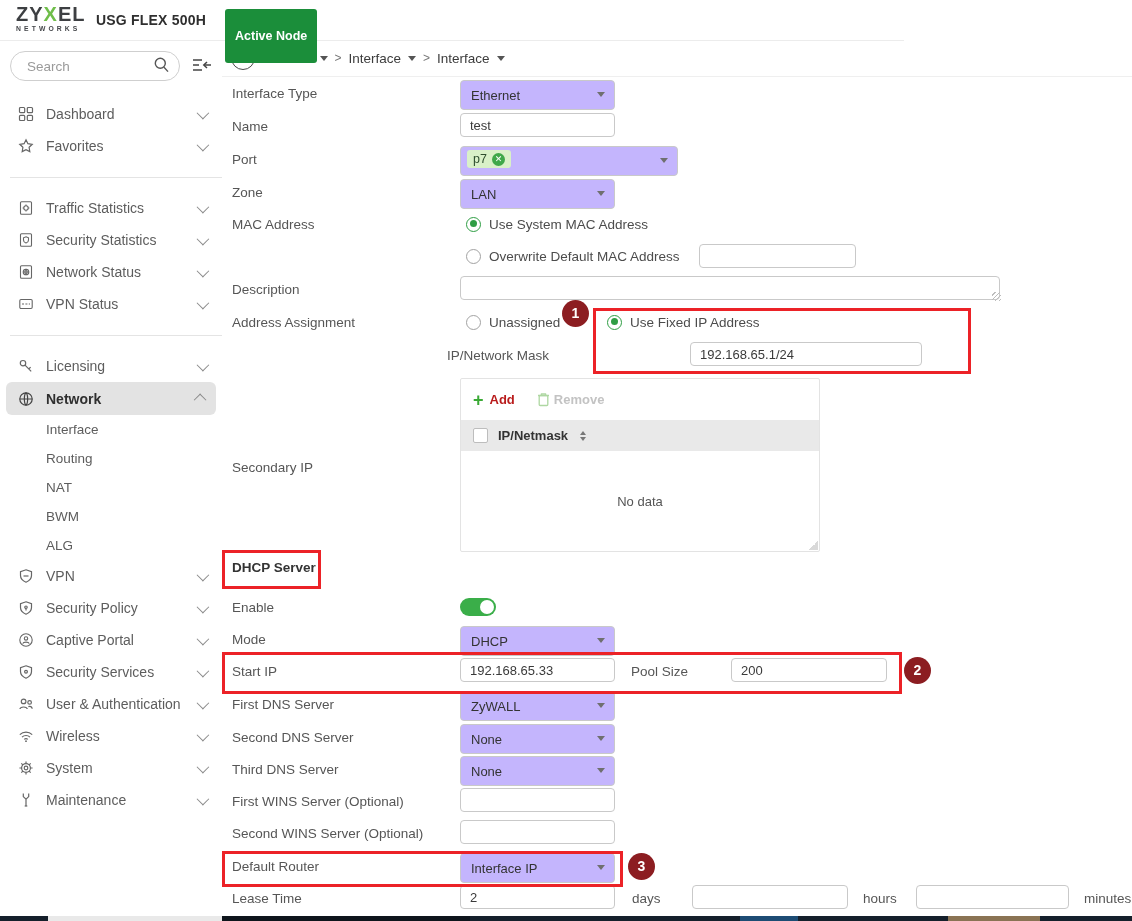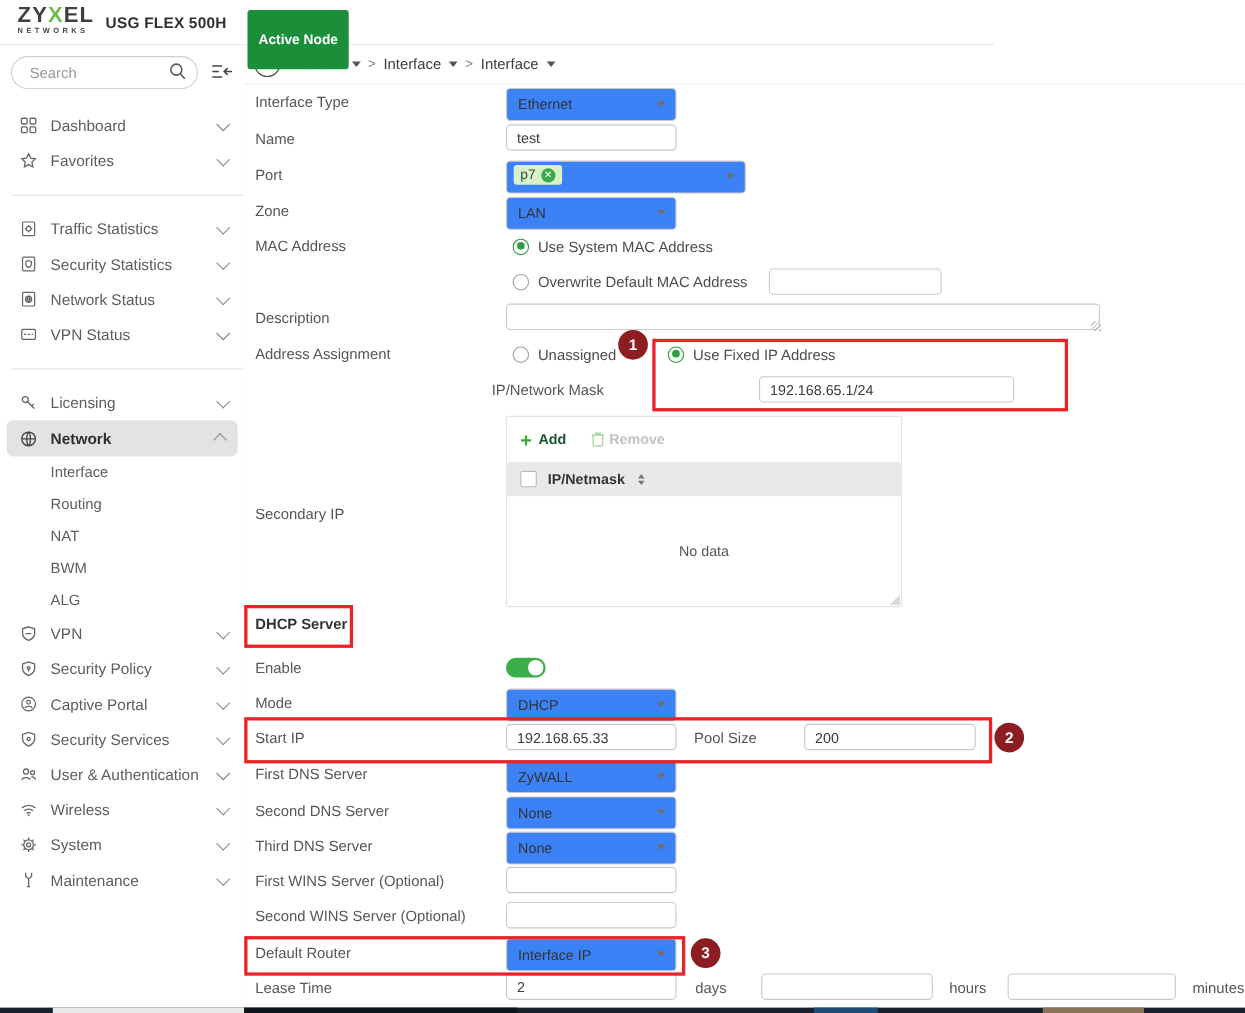--- a/index.html
+++ b/index.html
@@ -44,40 +44,40 @@
   .crumbbar{position:absolute;top:0;left:0;right:0;height:36px;border-bottom:1px solid #efefef;}
   .backbtn{position:absolute;left:9px;top:6px;width:22px;height:22px;border:1.4px solid #4c4c4c;border-radius:50%;text-align:center;line-height:20px;font-size:13px;color:#444;cursor:pointer;}
   .crumbs{position:absolute;left:41px;top:0;height:36px;display:flex;align-items:center;font-size:13.5px;color:#3c3c3c;gap:7px;}
   .caret{width:0;height:0;border-left:4px solid transparent;border-right:4px solid transparent;border-top:5px solid #555;display:inline-block;cursor:pointer;}
   .crumb-sep{color:#777;font-size:12px;}
   .crumb{cursor:pointer;}
   
   .row{position:absolute;left:0;right:0;height:26px;}
   .flabel{position:absolute;left:10px;top:50%;transform:translateY(-50%);font-size:13.5px;color:#565656;white-space:nowrap;}
   .tin{position:absolute;top:0;height:24px;border:1px solid #c9c9c9;border-radius:4px;font-size:13px;color:#3a3a3a;padding:0 9px;font-family:inherit;outline:none;box-sizing:border-box;background:#fff;}
-  .select{position:absolute;top:0;height:30px;border:1px solid #c9c9c9;border-radius:4px;background:#3b82f6;box-sizing:border-box;cursor:pointer;}
+  .select{position:absolute;top:0;height:30px;border:1px solid #c9c9c9;border-radius:4px;background:#c4b5fd;box-sizing:border-box;cursor:pointer;}
   .select .sel-text{position:absolute;left:10px;top:50%;transform:translateY(-50%);font-size:13px;color:#333;}
   .select .arr{position:absolute;right:9px;top:11px;width:0;height:0;border-left:4.5px solid transparent;border-right:4.5px solid transparent;border-top:5px solid #6f6f6f;}
   .radio{width:15px;height:15px;border:1.6px solid #a2a2a2;border-radius:50%;background:#fff;display:inline-block;box-sizing:border-box;flex:none;cursor:pointer;}
   .radio.on{border-color:#2f9e44;}
   .radio.on i{display:block;width:7px;height:7px;margin:2.3px auto;border-radius:50%;background:#2f9e44;}
   .radio-wrap{position:absolute;top:0;height:26px;display:flex;align-items:center;gap:8px;}
   .rlabel{font-size:13.5px;color:#4c4c4c;white-space:nowrap;}
   .toggle{position:absolute;left:238px;top:4px;width:36px;height:18px;border-radius:9px;background:var(--accent);cursor:pointer;}
   .toggle .knob{position:absolute;right:2px;top:2px;width:14px;height:14px;border-radius:50%;background:#fff;}
   .chip{display:inline-flex;align-items:flex-end;gap:5px;background:var(--chip-bg);border-radius:3px;padding:2px 6px;font-size:12.5px;color:#2f4f2f;}
   .chip .chip-x{width:13px;height:13px;border-radius:50%;background:#3fa84a;color:#fff;font-size:9px;line-height:13px;text-align:center;font-weight:700;cursor:pointer;}
   .resize-corner{position:absolute;width:9px;height:9px;background:
     repeating-linear-gradient(135deg,transparent 0 2px,#bdbdbd 2px 3px);}
   
   .sec-table{position:absolute;left:238px;top:338px;width:360px;height:174px;border:1px solid #e3e3e3;border-radius:2px;box-sizing:border-box;background:#fff;}
   .tb-toolbar{position:absolute;top:0;left:0;right:0;height:41px;display:flex;align-items:center;padding-left:12px;gap:22px;}
   .tb-add{display:flex;align-items:center;gap:6px;cursor:pointer;}
   .tb-add .plus{color:#3aaa35;font-size:18px;font-weight:700;line-height:1;}
-  .tb-add .txt{font-size:13px;font-weight:700;color:#14532d;}
+  .tb-add .txt{font-size:13px;font-weight:700;color:#b91c1c;}
   .tb-remove{display:flex;align-items:center;gap:4px;cursor:default;}
   .tb-remove .txt{font-size:13px;font-weight:700;color:#c3c3c3;}
   .tb-head{position:absolute;top:41px;left:0;right:0;height:31px;background:#e9e9e9;display:flex;align-items:center;padding-left:12px;gap:10px;}
   .cbx{width:13px;height:13px;border:1px solid #bdbdbd;border-radius:2px;background:#fff;flex:none;cursor:pointer;}
   .col-label{font-size:13px;font-weight:700;color:#333;}
   .sort{display:inline-flex;flex-direction:column;gap:2px;margin-left:2px;cursor:pointer;}
   .sort i{width:0;height:0;border-left:3.5px solid transparent;border-right:3.5px solid transparent;display:block;}
   .sort .sup{border-bottom:4px solid #777;}
   .sort .sdn{border-top:4px solid #777;}
   .tb-body{position:absolute;top:72px;left:0;right:0;bottom:0;}

